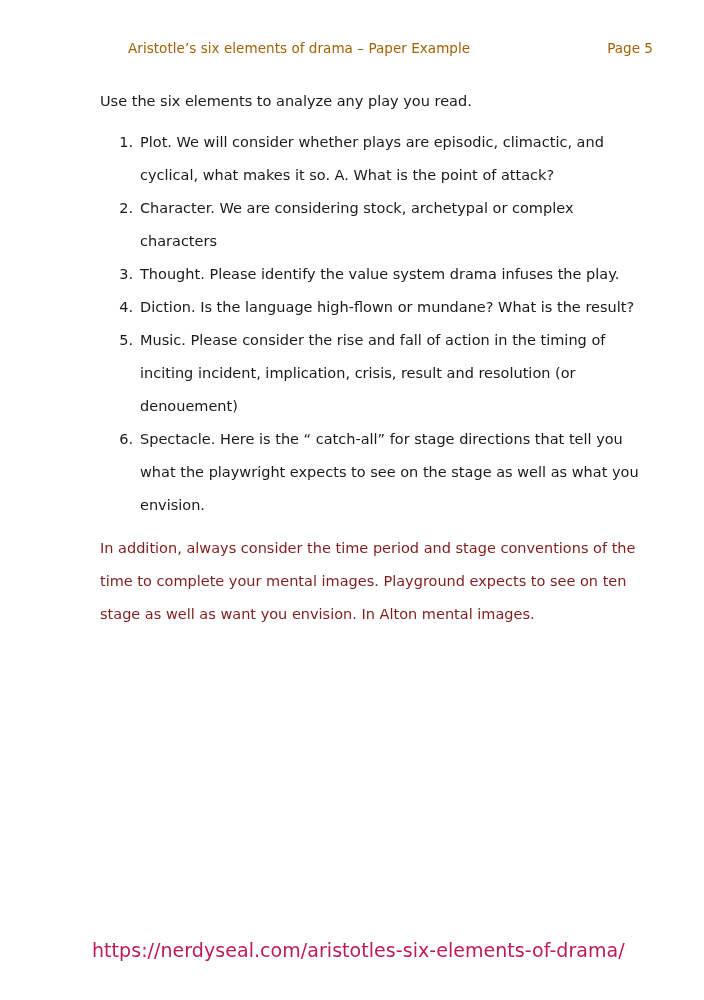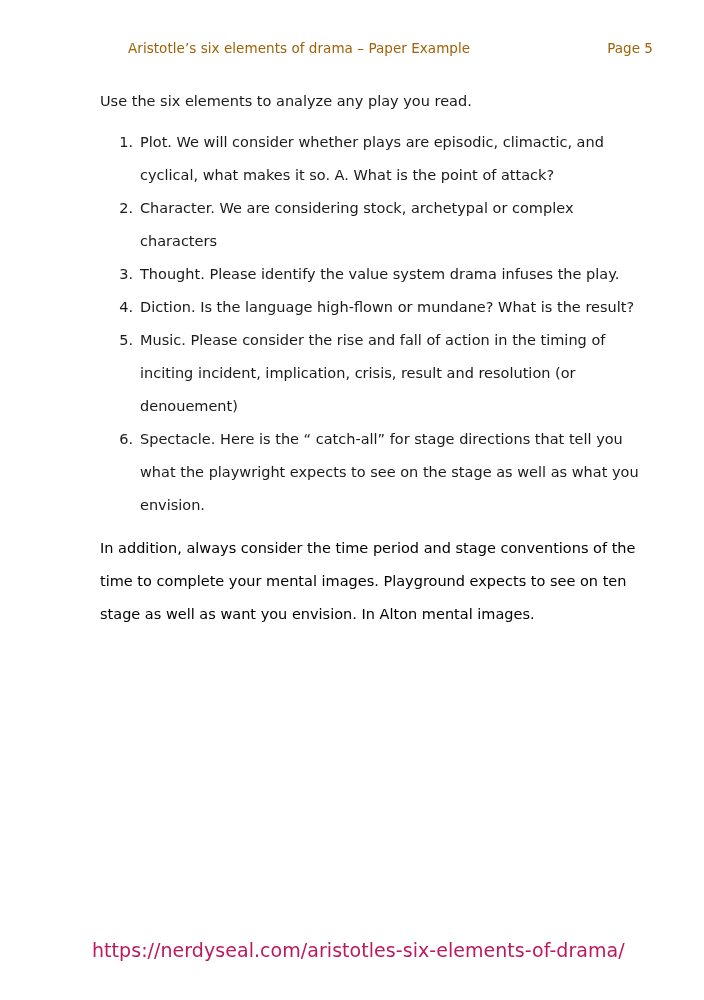--- a/index.html
+++ b/index.html
@@ -84,21 +84,21 @@
     color: #1a1a1a;
   }
 
   .element-text {
     display: block;
   }
 
   .closing-paragraph {
     font-size: 14.5px;
     line-height: 33px;
-    color: #000000;
+    color: #7f1d1d;
     margin: 10px 0 0 0;
   }
 
   .page-footer {
     position: absolute;
     left: 92px;
     top: 939px;
     font-size: 19px;
     color: #be185d;
     letter-spacing: 0.05px;

